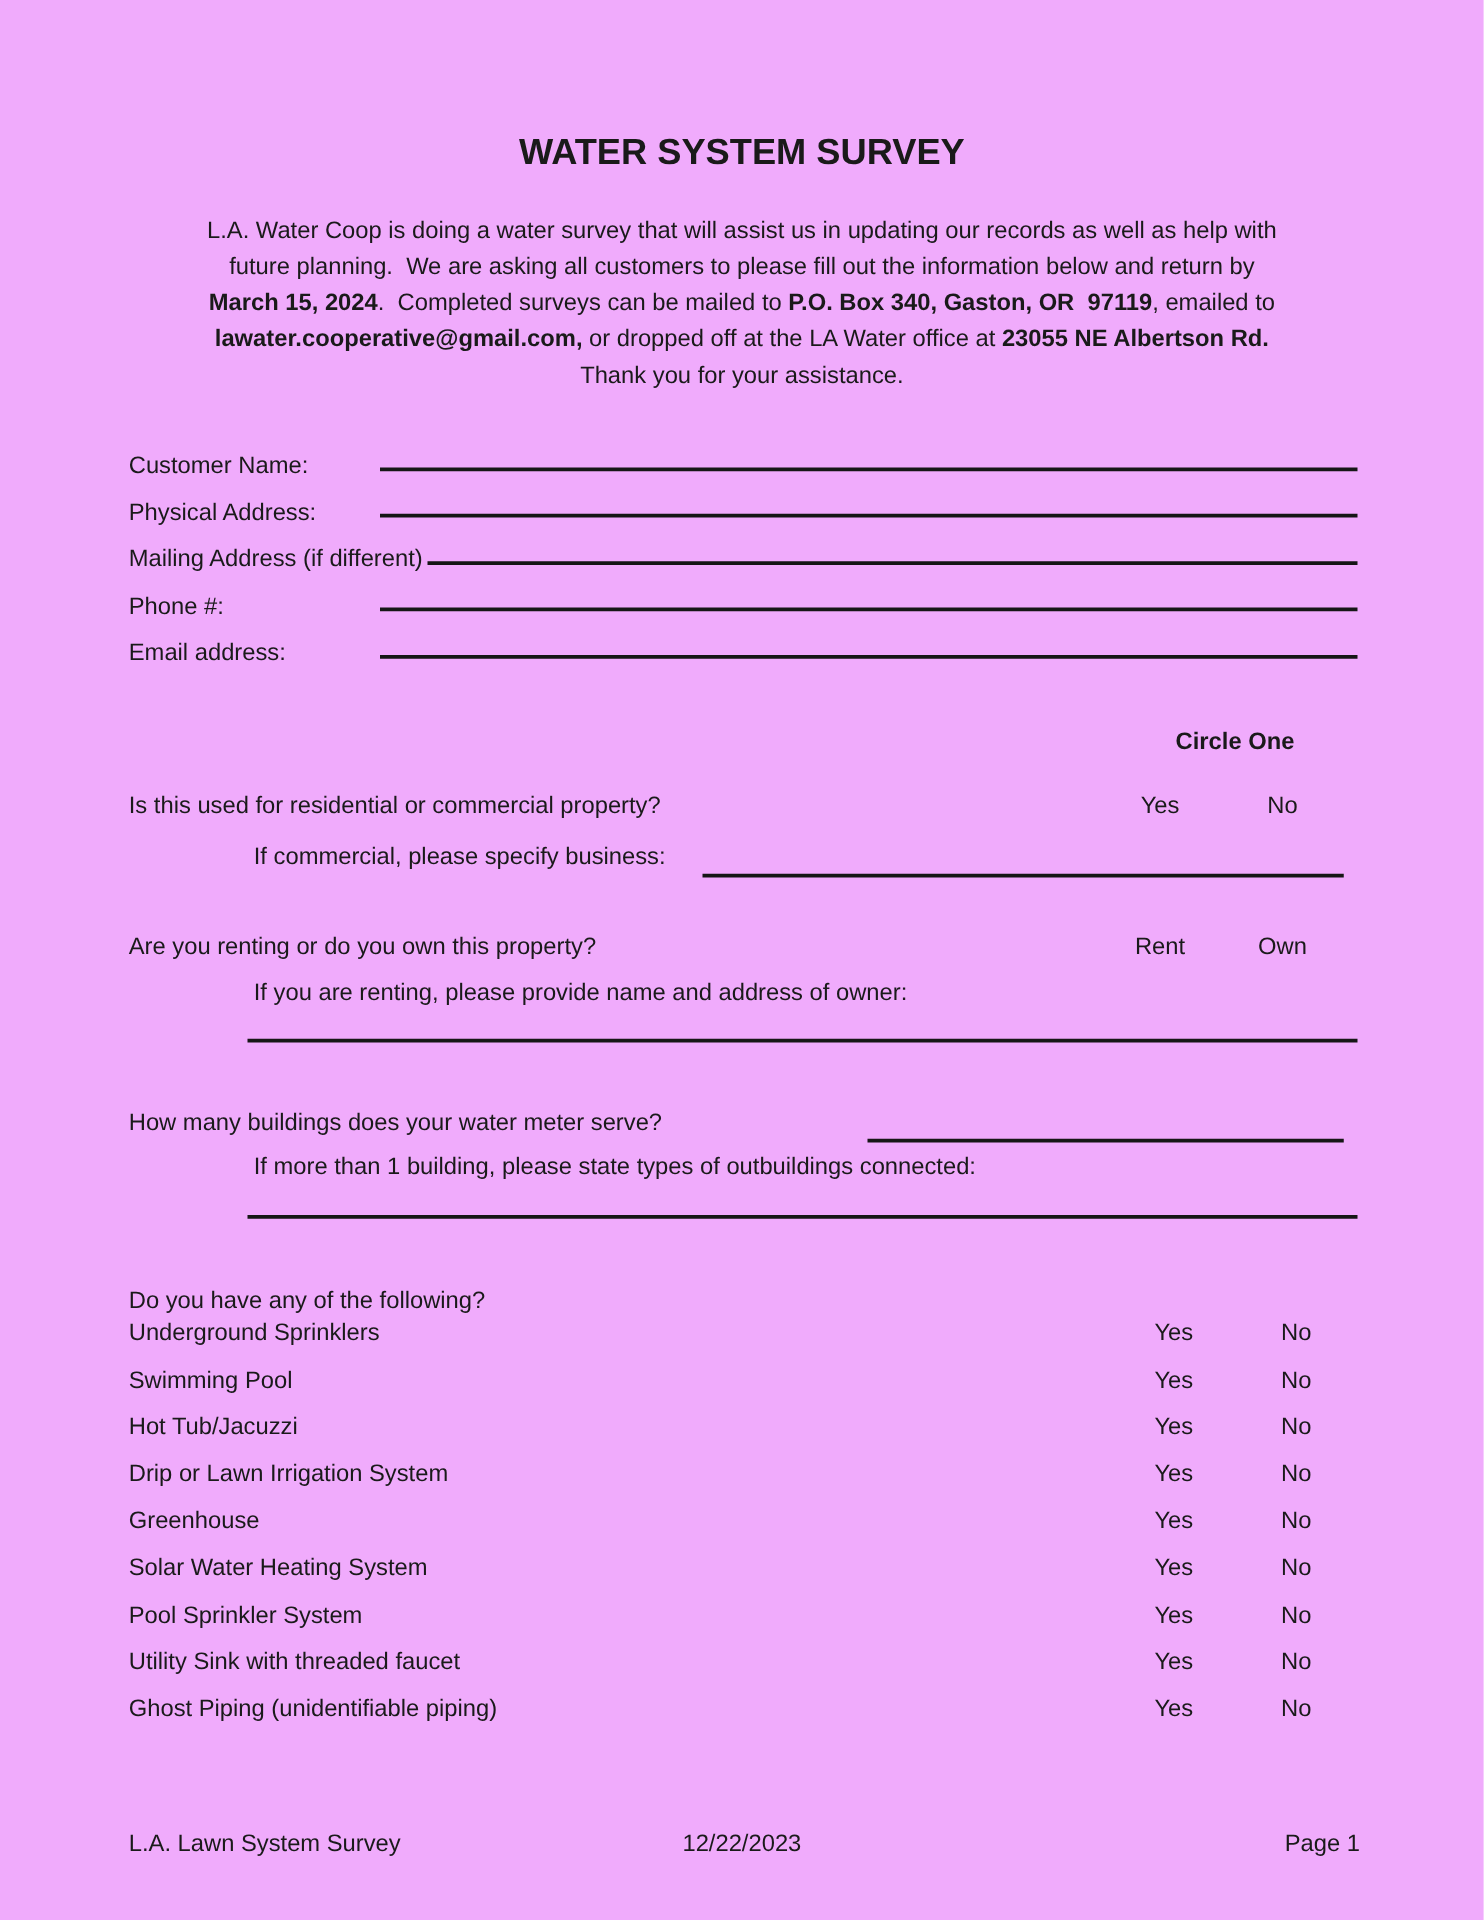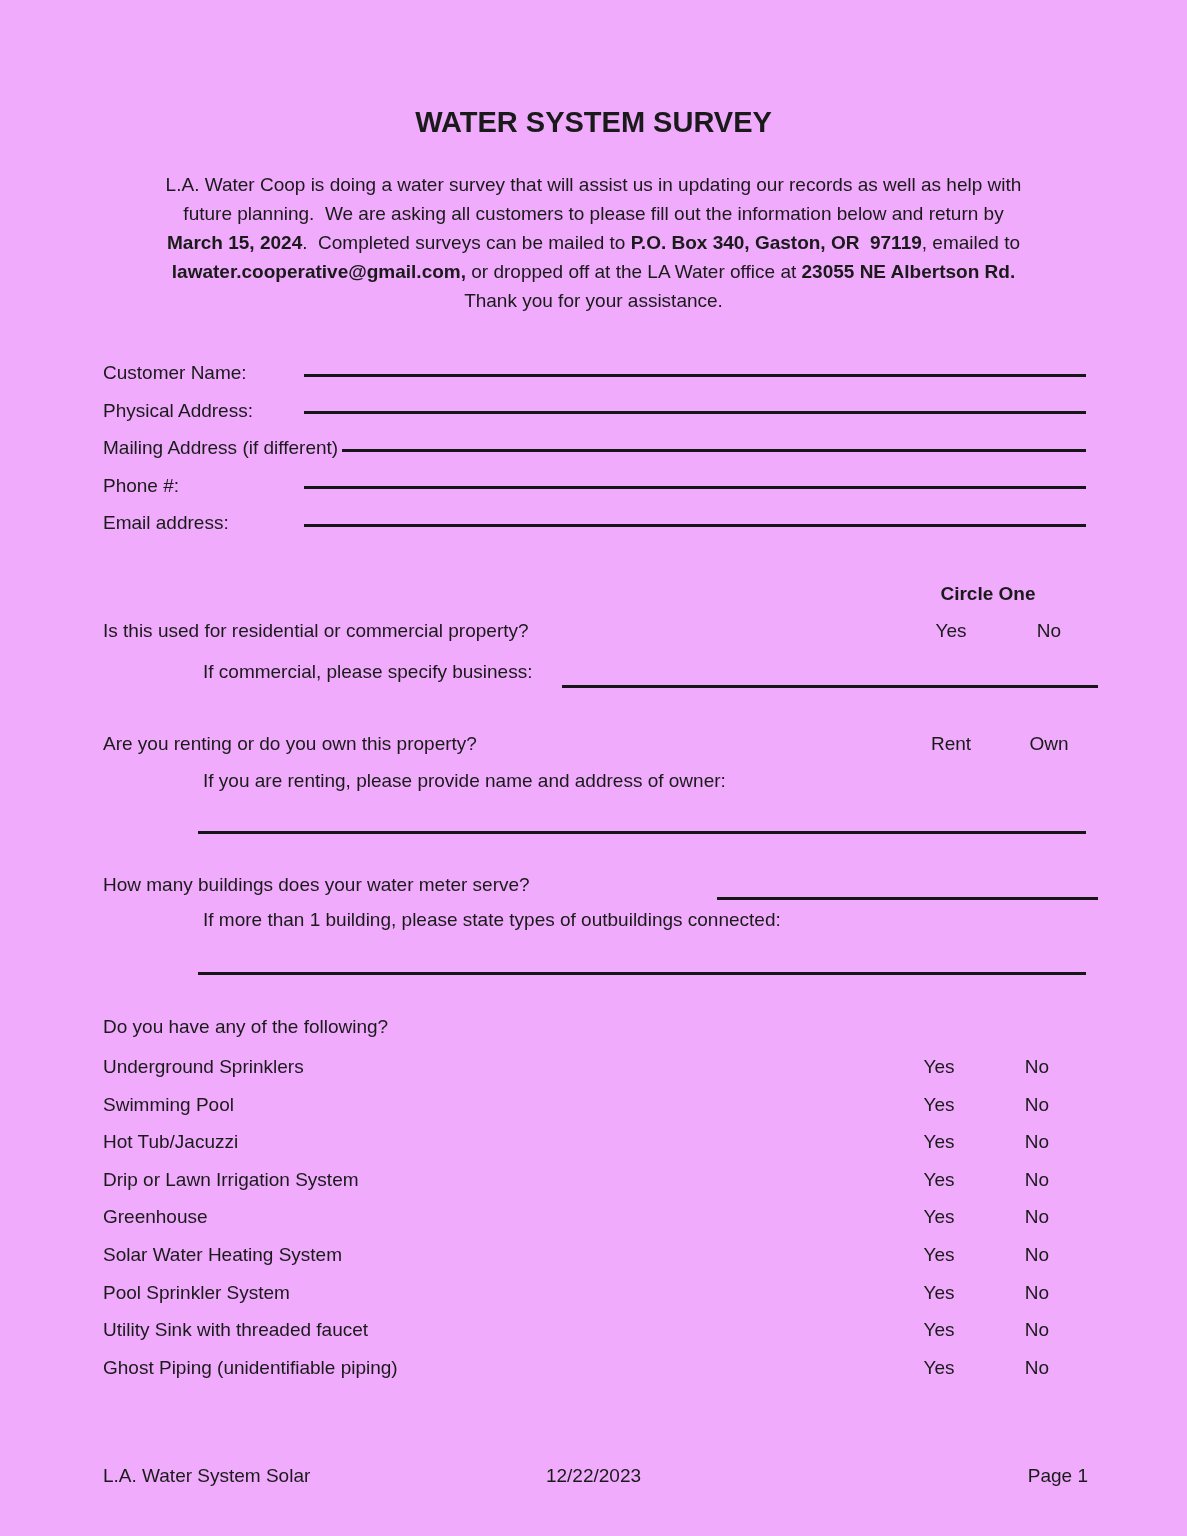--- a/index.html
+++ b/index.html
@@ -36,21 +36,21 @@
   .fields { position: absolute; top: 361px; left: 103px; right: 101px; }
   .field-row {
     display: flex;
     align-items: center;
     height: 28px;
     margin-bottom: 9.5px;
   }
   .field-label { min-width: 197px; white-space: nowrap; padding-bottom: 4px; }
   .blank-line { flex: 1; border-bottom: 3px solid #161616; margin-left: 4px; }
 
-  .row { position: absolute; left: 103px; right: 89px; display: flex; }
+  .row { position: absolute; left: 103px; right: 112px; display: flex; margin-top: 14px; }
   .q-text { flex: 1; white-space: nowrap; }
   .answers { width: 196px; flex: none; display: flex; }
   .ans { width: 98px; text-align: center; }
 
   .circle-one {
     position: absolute;
     top: 583px; right: 101px; width: 196px;
     text-align: center;
     font-weight: bold;
   }
@@ -233,17 +233,17 @@
         <span class="check-label">Ghost Piping (unidentifiable piping)</span>
         <span class="answers">
           <span class="ans">Yes</span>
           <span class="ans">No</span>
         </span>
       </div>
     </div>
 
   <div class="footer">
     <span class="footer-center">12/22/2023</span>
-    <span class="footer-left">L.A. Water System Solar</span>
+    <span class="footer-left">L.A. Lawn System Survey</span>
     <span class="footer-right">Page 1</span>
   </div>
 
 </div>
 
 </body></html>

